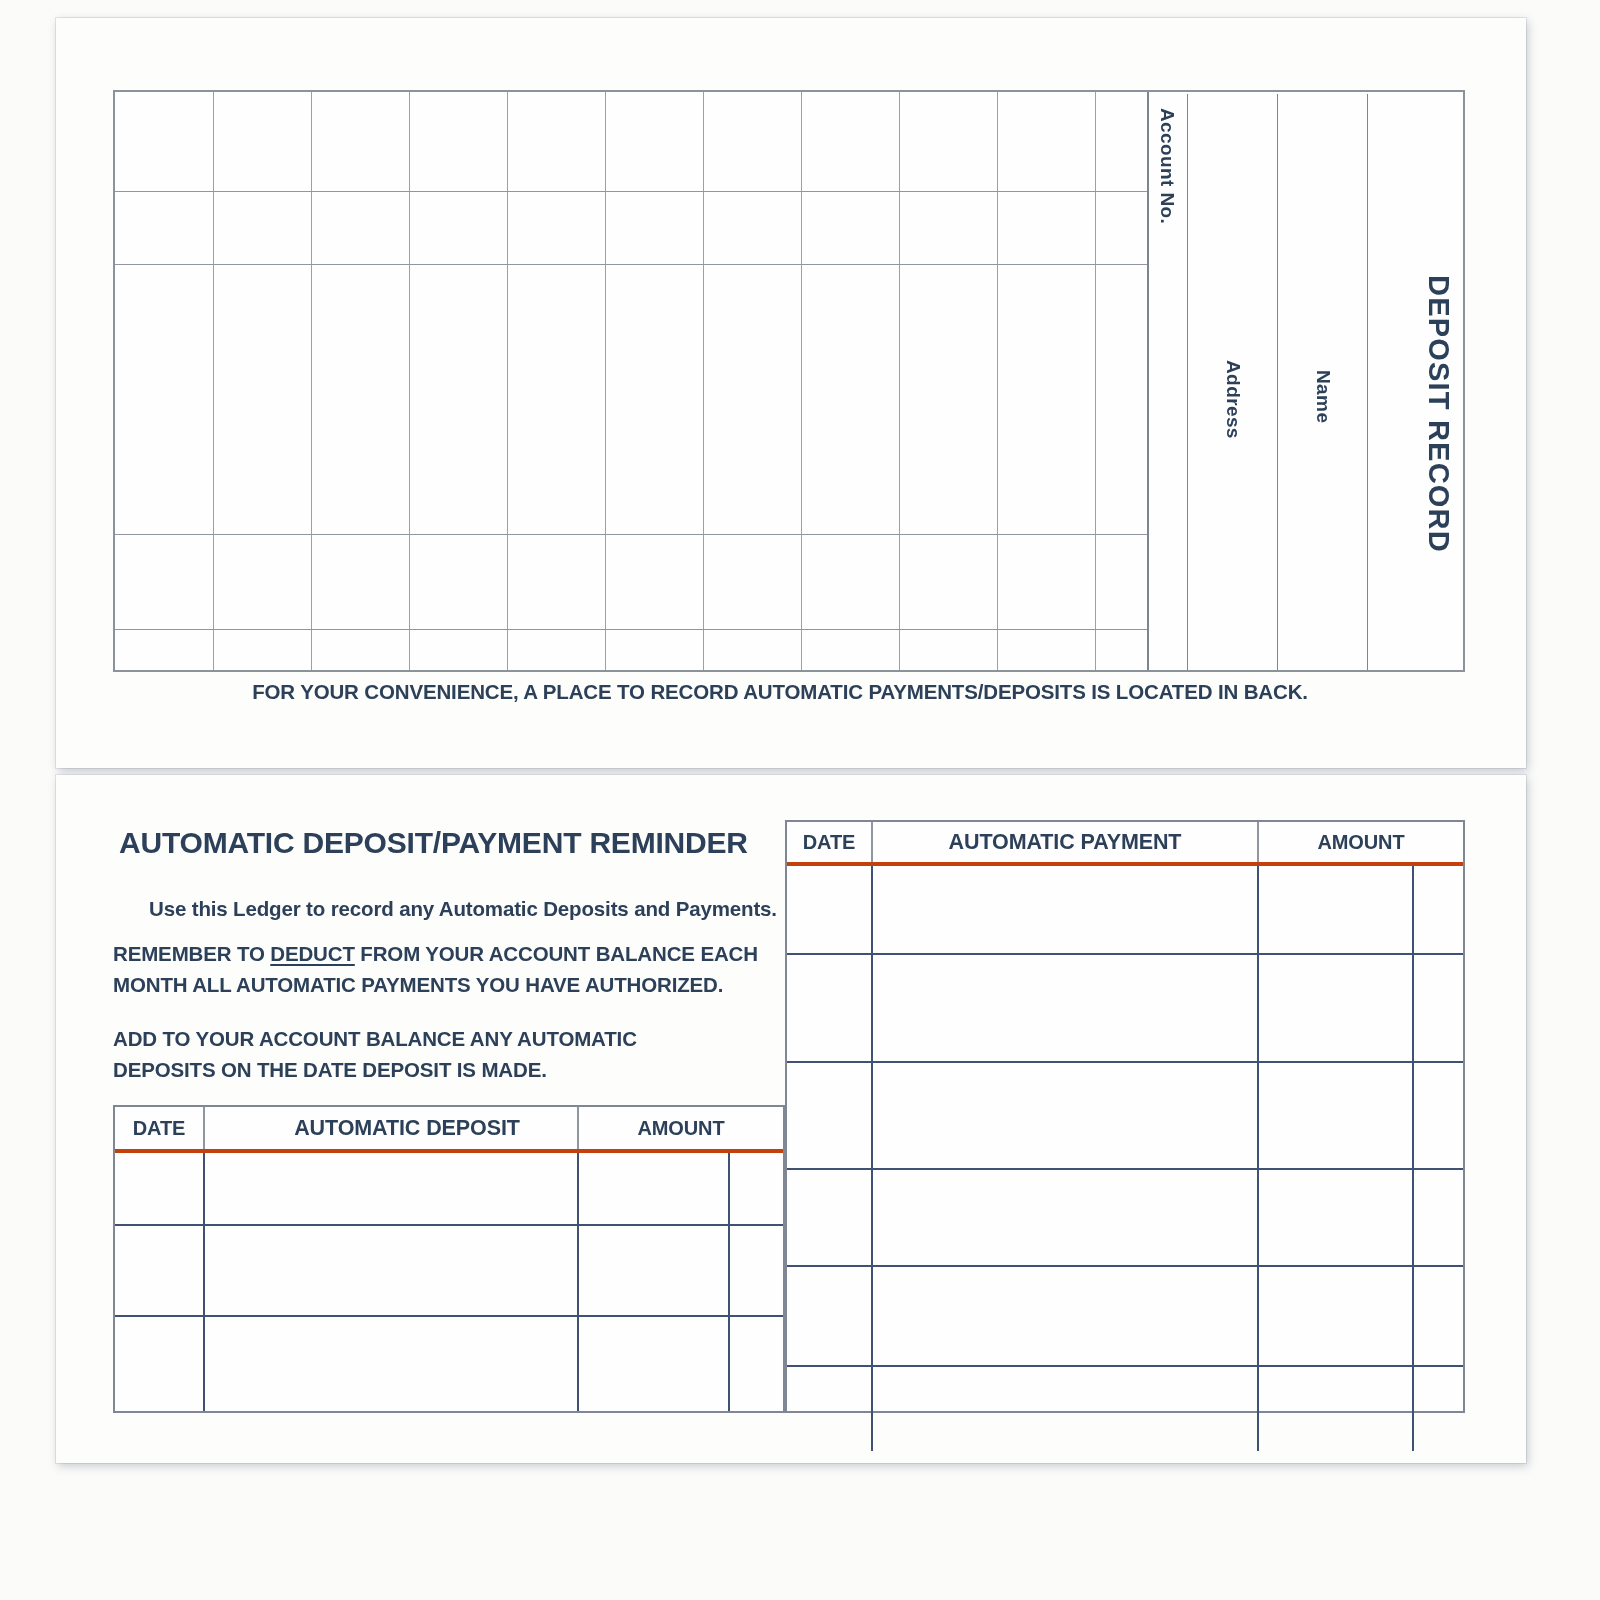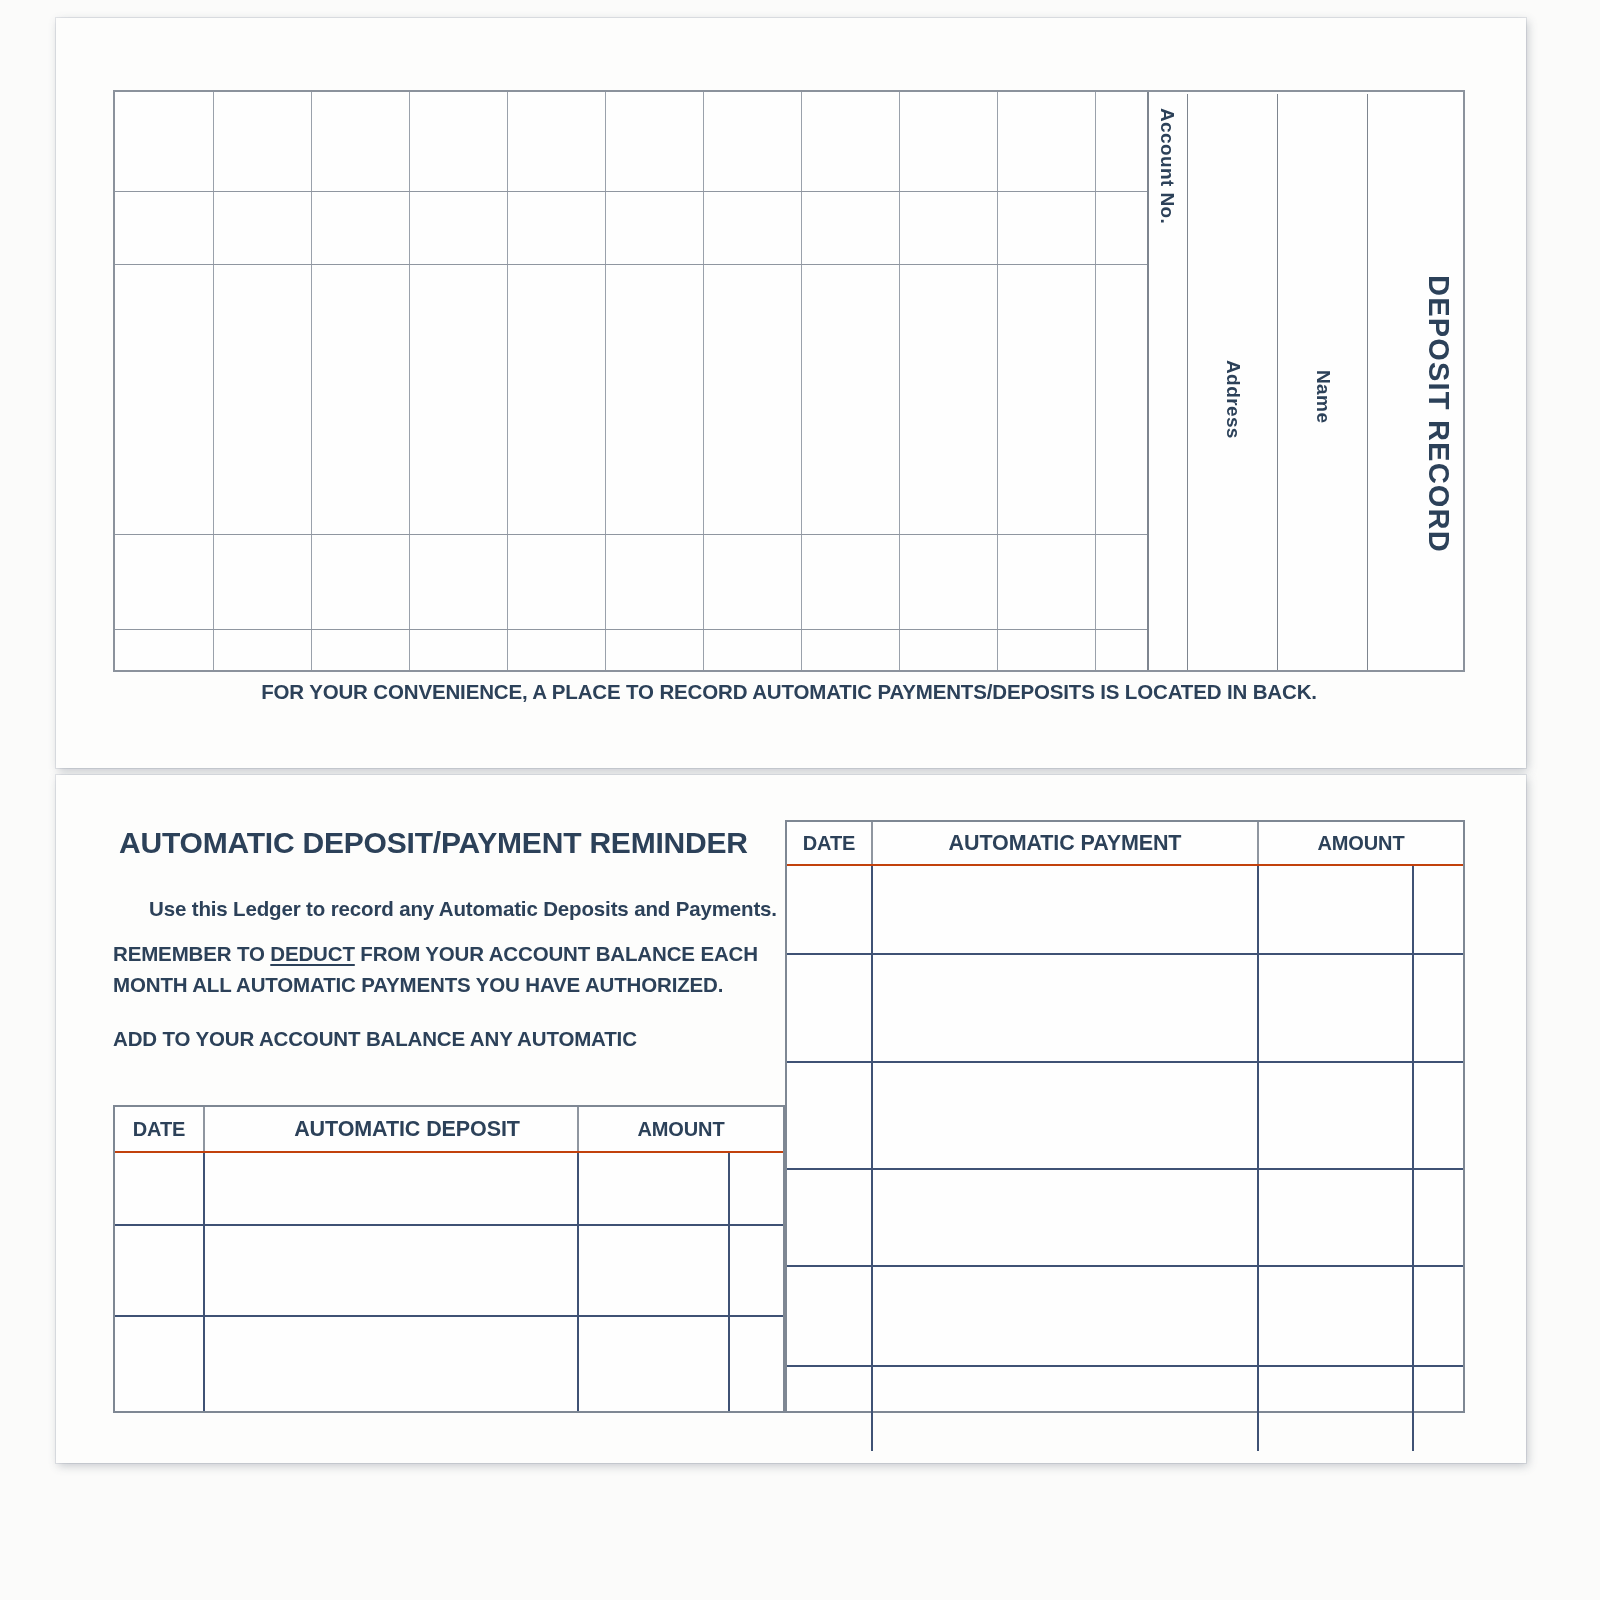--- a/index.html
+++ b/index.html
@@ -43,21 +43,21 @@
     white-space:nowrap;
     letter-spacing:.4px;
   }
   #label-account-no{ font-size:19px; font-weight:bold; left:1041px; top:16px; }
   #label-address   { font-size:19px; font-weight:bold; left:1107px; top:268px; }
   #label-name      { font-size:19px; font-weight:bold; left:1197px; top:278px; }
   #label-deposit-record{ font-size:29px; font-weight:bold; letter-spacing:1.2px; left:1307px; top:183px; }
 
   #convenience-note{
     position:absolute;
-    left:57px; top:662px; width:1352px;
+    left:48px; top:662px; width:1352px;
     text-align:center;
     font-size:20.5px;
     font-weight:bold;
     letter-spacing:-.15px;
   }
 
   
   #reminder-heading{
     position:absolute; left:57px; top:45px;
     font-size:30px; font-weight:bold; letter-spacing:-.2px;
@@ -72,21 +72,21 @@
 
   
   .ledger{
     position:absolute;
     border:2px solid #7e8793;
     box-sizing:border-box;
     background:#fefefe;
   }
   .ledger .lrow{ position:relative; box-sizing:border-box; border-bottom:2px solid #3f5274; }
   .ledger .lrow:last-child{ border-bottom:none; }
-  .ledger .hdr{ border-bottom:2px solid #c2410c; display:flex; align-items:center; }
+  .ledger .hdr{ border-bottom:4px solid #c2410c; display:flex; align-items:center; }
   .ledger .cellv{ position:absolute; top:0; bottom:0; width:2px; background:#3f5274; }
   .ledger .hdrv{ position:absolute; top:0; bottom:0; width:2px; background:#8f96a0; }
   .hdr-cell{
     position:absolute; top:0; bottom:0;
     display:flex; align-items:center; justify-content:center;
     font-weight:bold; letter-spacing:-.1px;
   }
 
   #deposit-ledger{ left:57px; top:330px; width:672px; height:308px; }
   #payment-ledger{ left:729px; top:45px; width:680px; height:593px; }
@@ -133,20 +133,21 @@
   <h1 id="reminder-heading" style="margin:6px;">AUTOMATIC DEPOSIT/PAYMENT REMINDER</h1>
 
   <div class="body-line" id="ledger-intro">Use this Ledger to record any Automatic Deposits and Payments.</div>
 
   <div class="body-line" id="deduct-line-1">
     <span>REMEMBER TO </span><span class="u">DEDUCT</span><span> FROM YOUR ACCOUNT BALANCE EACH</span>
   </div>
   <div class="body-line" id="deduct-line-2">MONTH ALL AUTOMATIC PAYMENTS YOU HAVE AUTHORIZED.</div>
 
   <div class="body-line" id="add-line-1">ADD TO YOUR ACCOUNT BALANCE ANY AUTOMATIC</div>
+  <div class="body-line" id="add-line-2">DEPOSITS ON THE DATE DEPOSIT IS MADE.</div>
 
   <div class="ledger" id="deposit-ledger">
     <div class="lrow hdr" style="height:46px;">
       <div class="hdrv" style="left:88px;"></div>
       <div class="hdrv" style="left:462px;"></div>
       <div class="hdr-cell" style="left:0;width:88px;font-size:20px;">DATE</div>
       <div class="hdr-cell" style="left:90px;width:404px;font-size:21.5px;">AUTOMATIC DEPOSIT</div>
       <div class="hdr-cell" style="left:464px;right:0;font-size:20px;">AMOUNT</div>
     </div>
 

